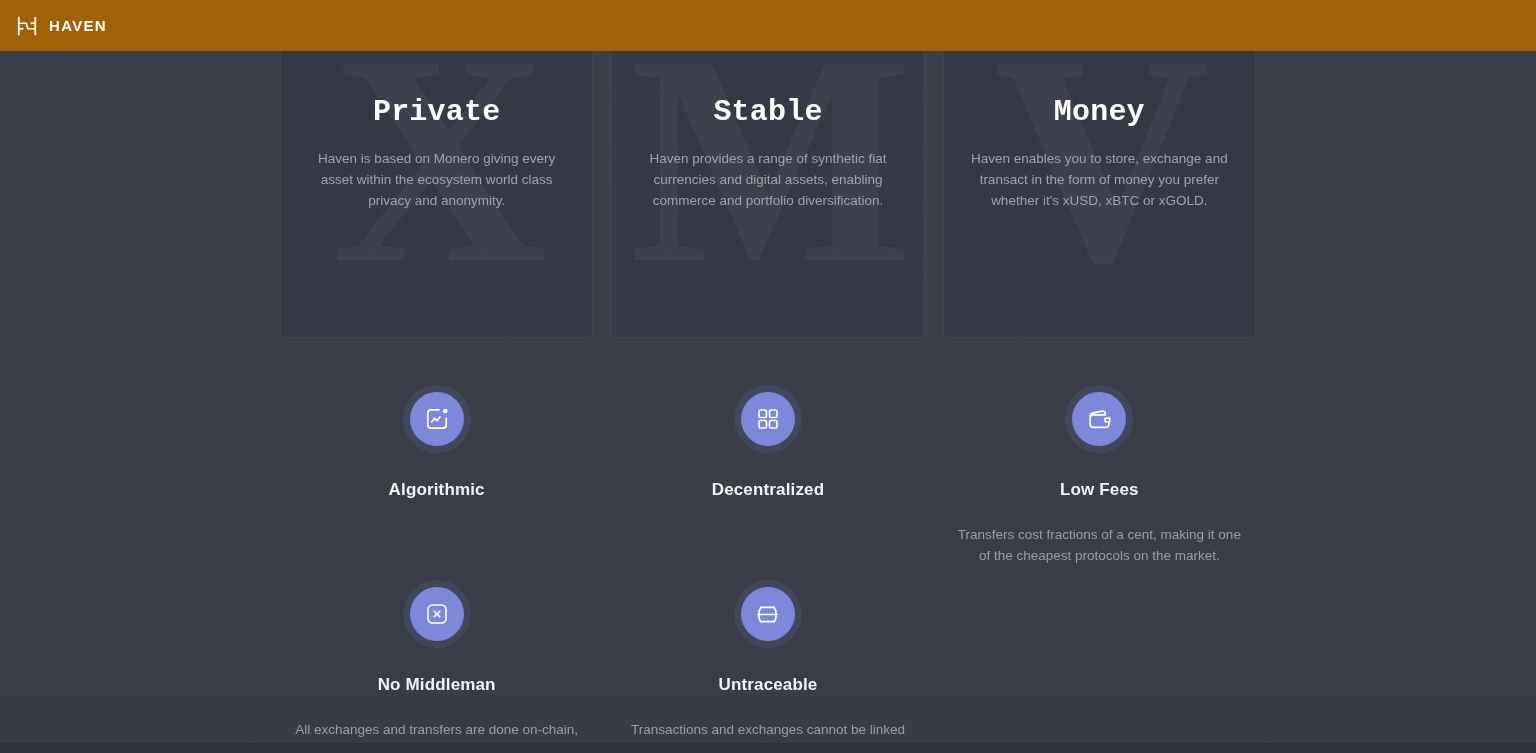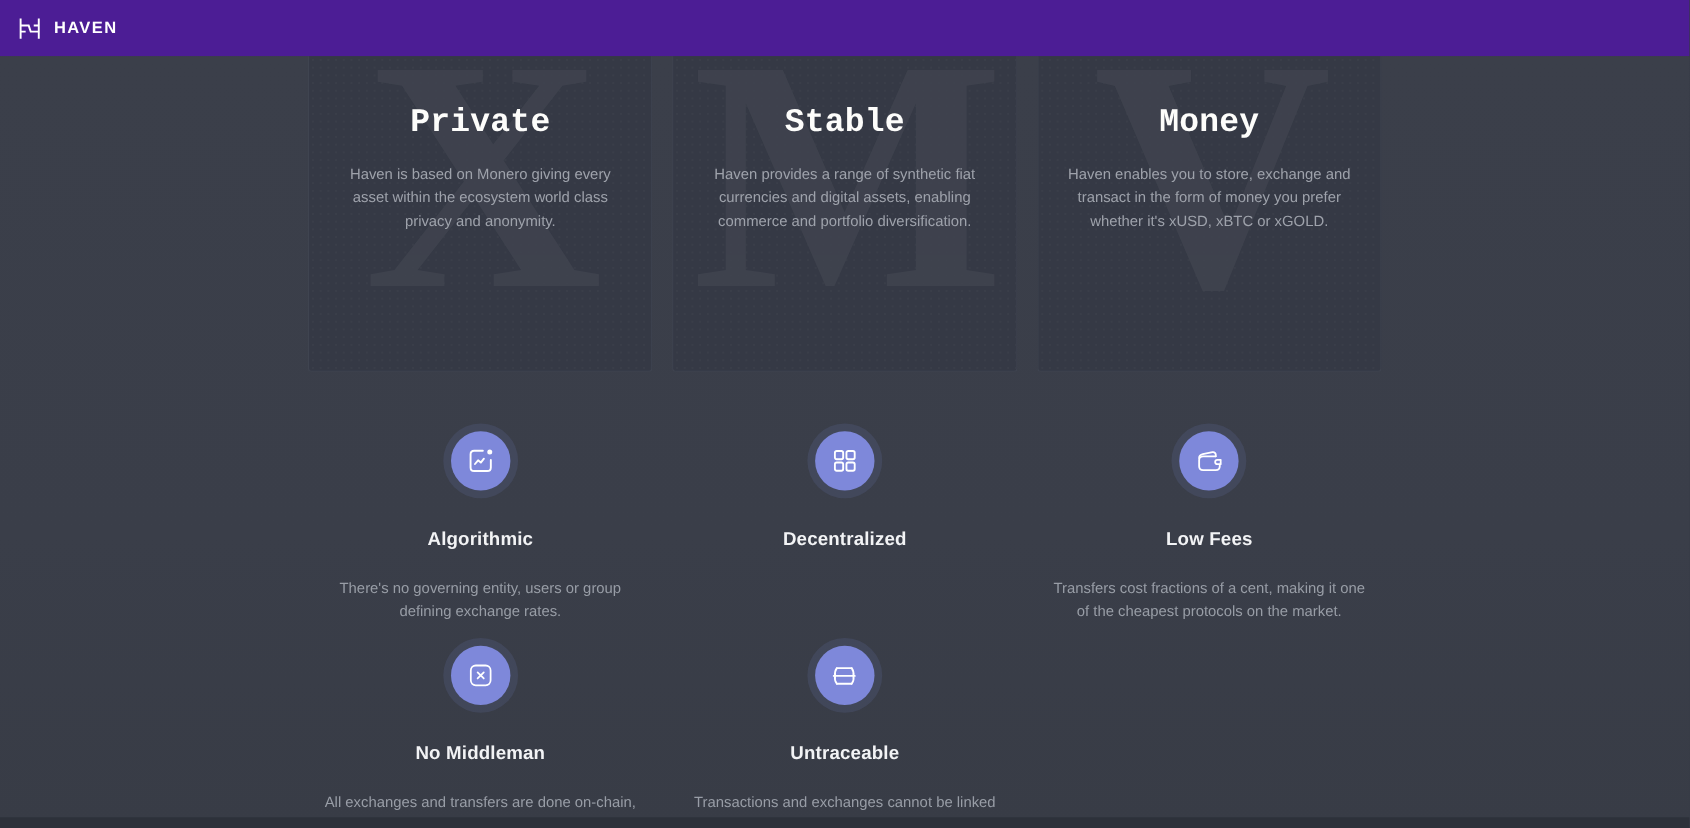--- a/index.html
+++ b/index.html
@@ -7,21 +7,21 @@
   html,body { width:1536px; height:753px; overflow:hidden; }
   body {
     background:#383c47;
     font-family:"Liberation Sans", sans-serif;
     -webkit-font-smoothing:antialiased;
   }
 
   
   .topbar{
     height:51px;
-    background:#4c1d95;
+    background:#a16207;
     display:flex;
     align-items:center;
     padding:0 16px;
     position:relative;
     z-index:40;
   }
   .brand{ display:flex; align-items:center; gap:11px; cursor:pointer; }
   .brand-mark{ width:22px; height:22px; display:block; }
   .brand-text{
     color:#ffffff;
@@ -189,21 +189,20 @@
 
       <div class="feature">
         <div class="badge">
           <svg width="26" height="26" viewBox="0 0 24 24" fill="none" stroke="#ffffff" stroke-width="1.6" stroke-linecap="round" stroke-linejoin="round">
             <path d="M20.5 11.2V17.5c0 2-1.2 3-3 3h-11c-1.8 0-3-1-3-3v-11c0-2 1.2-3 3-3h7.3"></path>
             <path d="M7.2 14.6l2.6-3.1 2.3 1.9 2.6-3.3"></path>
             <circle cx="19.6" cy="4.6" r="2.1" fill="#ffffff" stroke="none"></circle>
           </svg>
         </div>
         <div class="feature-title">Algorithmic</div>
-        <div class="feature-desc">There's no governing entity, users or group defining exchange rates.</div>
       </div>
 
       <div class="feature">
         <div class="badge">
           <svg width="24" height="24" viewBox="0 0 24 24" fill="none" stroke="#ffffff" stroke-width="1.7" stroke-linejoin="round">
             <rect x="3" y="3" width="7.5" height="7.5" rx="1.6"></rect>
             <rect x="13.5" y="3" width="7.5" height="7.5" rx="1.6"></rect>
             <rect x="3" y="13.5" width="7.5" height="7.5" rx="1.6"></rect>
             <rect x="13.5" y="13.5" width="7.5" height="7.5" rx="1.6"></rect>
           </svg>

